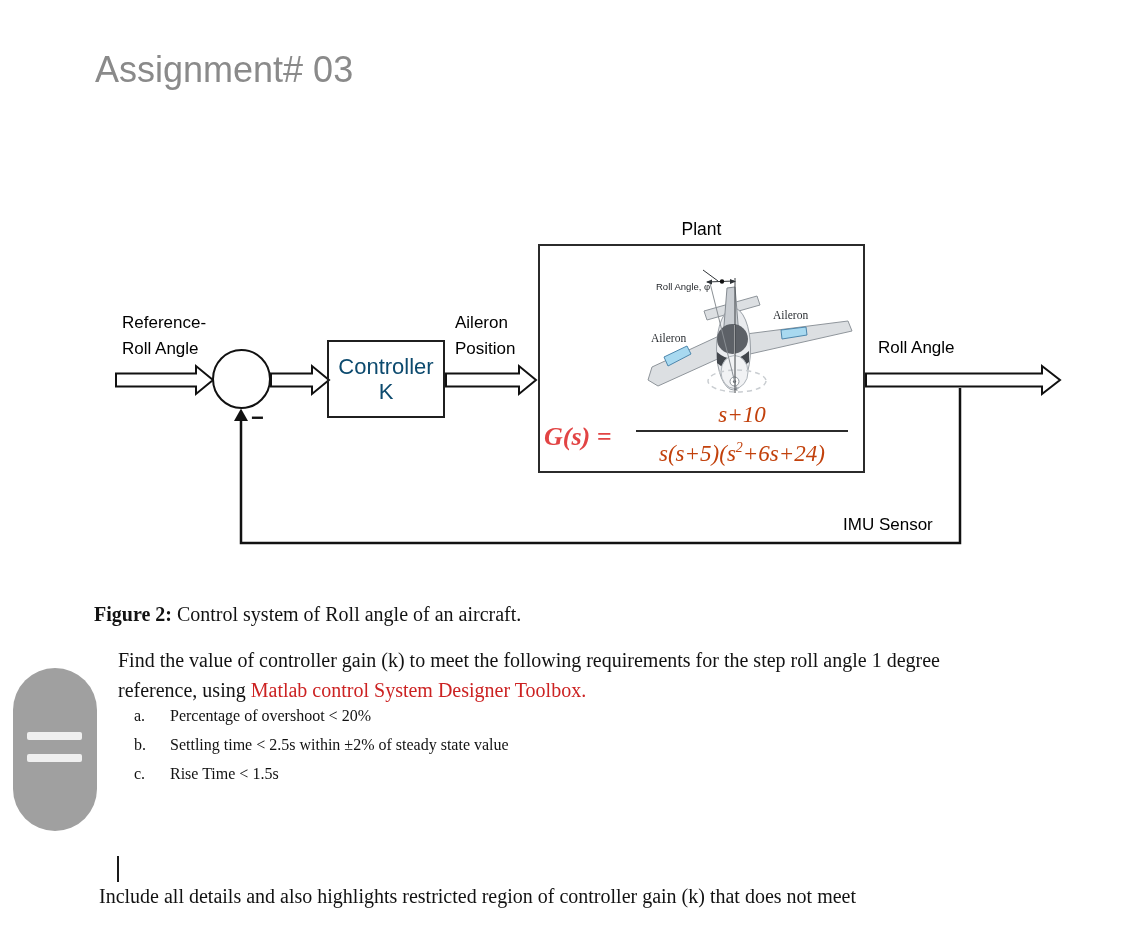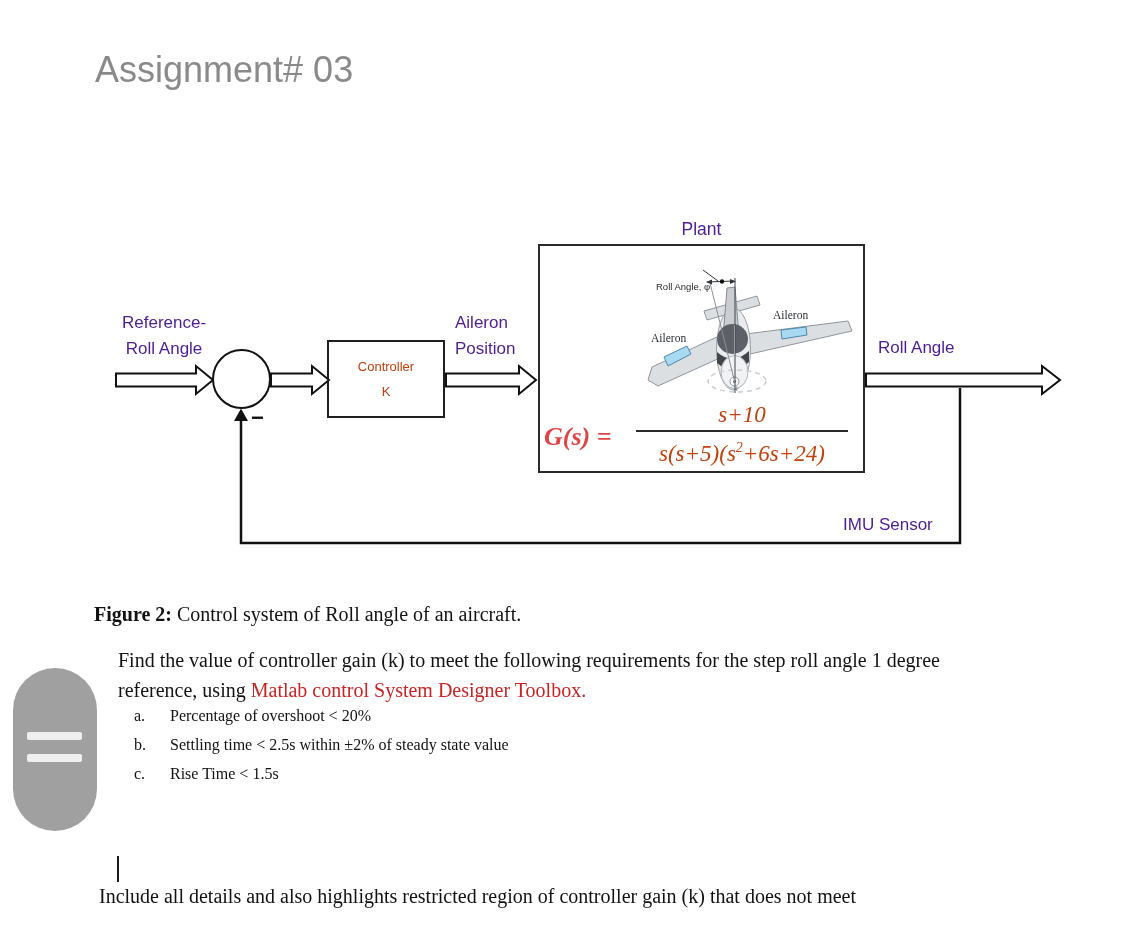--- a/index.html
+++ b/index.html
@@ -19,22 +19,22 @@
   .block{display:block;}
 
   
   svg.geom{position:absolute;left:0;top:0;z-index:1;}
   .box{position:absolute;border:2px solid #1f1f1f;background:transparent;
        box-sizing:border-box;z-index:2;}
   #controller-box{left:327px;top:340px;width:118px;height:78px;
       display:flex;flex-direction:column;justify-content:center;align-items:center;}
   #plant-box{left:538px;top:244px;width:327px;height:229px;border-color:#2b2b2b;}
   .diag-label{position:absolute;font-family:"Liberation Sans",sans-serif;font-size:17px;
-      line-height:26px;color:#4c1d95;z-index:4;}
-  .ctl-line{font-family:"Liberation Sans",sans-serif;font-size:13px;line-height:25px;color:#c2410c;}
+      line-height:26px;color:#000000;z-index:4;}
+  .ctl-line{font-family:"Liberation Sans",sans-serif;font-size:22px;line-height:25px;color:#0c4a6e;}
   #plant-label{left:538px;top:216px;width:327px;text-align:center;font-size:17.5px;}
   #minus-sign{left:251px;top:407px;font-family:"Liberation Sans",sans-serif;
       font-size:22px;font-weight:800;line-height:22px;color:#111;z-index:4;}
 
   
   .plane-label-sm{position:absolute;font-family:"Liberation Sans",sans-serif;font-size:9.5px;
       color:#26292d;z-index:4;}
   .plane-label-serif{position:absolute;font-family:"Liberation Serif",serif;font-size:11.5px;
       color:#2b2f33;z-index:4;}
 
@@ -124,21 +124,21 @@
     </g>
   </svg>
 
   <div class="box" id="controller-box">
     <span class="ctl-line">Controller</span>
     <span class="ctl-line">K</span>
   </div>
   <div class="box" id="plant-box"></div>
 
   <div class="diag-label" id="plant-label">Plant</div>
-  <div class="diag-label" style="left:122px;top:310px;text-align:center;">
+  <div class="diag-label" style="left:122px;top:310px;">
     <span class="block">Reference-</span>
     <span class="block">Roll Angle</span>
   </div>
   <div class="diag-label" style="left:455px;top:310px;">
     <span class="block">Aileron</span>
     <span class="block">Position</span>
   </div>
   <div class="diag-label" style="left:878px;top:335px;">Roll Angle</div>
   <div class="diag-label" style="left:843px;top:512px;">IMU Sensor</div>
   <div class="abs" id="minus-sign">−</div>

